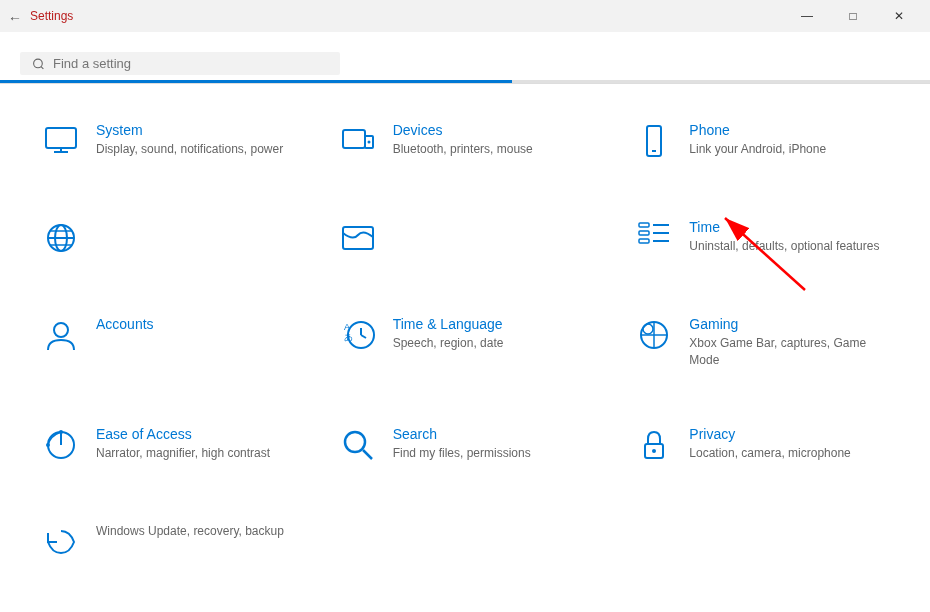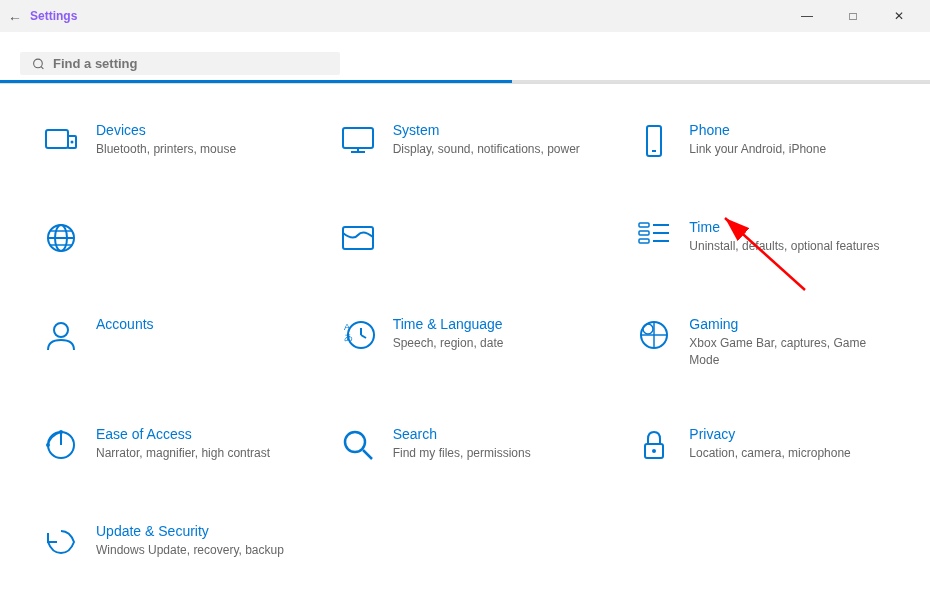--- a/index.html
+++ b/index.html
@@ -26,22 +26,22 @@
       align-items: center;
       gap: 8px;
       flex: 1;
     }
     .titlebar-icon {
       font-size: 14px;
       color: #555;
     }
     .titlebar-title {
       font-size: 12px;
-      color: #8b5cf6;
-      font-weight: 700;
+      color: #b91c1c;
+      font-weight: 400;
     }
     .titlebar-controls {
       display: flex;
       align-items: center;
     }
     .titlebar-btn {
       width: 46px;
       height: 32px;
       display: flex;
       align-items: center;
@@ -72,21 +72,20 @@
       margin-bottom: 8px;
       gap: 8px;
     }
     .search-input-wrapper input {
       border: none;
       background: transparent;
       outline: none;
       font-size: 13px;
       color: #c2410c;
       width: 100%;
-      font-weight: bold;
     }
     .search-progress {
       position: absolute;
       bottom: 0;
       left: 0;
       right: 0;
       height: 3px;
       background: #e0e0e0;
     }
     .search-progress-bar {
@@ -181,42 +180,42 @@
   <div class="search-progress">
     <div class="search-progress-bar"></div>
   </div>
 </div>
 
 <div class="main">
   <div class="settings-grid" id="settings-grid">
 
   <div class="setting-item">
     <div class="setting-icon">
-      <svg width="38" height="38" viewBox="0 0 38 38" fill="none">
-      <rect x="4" y="8" width="22" height="18" rx="2" stroke="#0078d4" stroke-width="2" fill="none"></rect>
-      <rect x="26" y="14" width="8" height="12" rx="1" stroke="#0078d4" stroke-width="2" fill="none"></rect>
-      <circle cx="30" cy="20" r="1.5" fill="#0078d4"></circle>
-    </svg>
-    </div>
-    <div class="setting-text">
-      <span class="setting-name">Devices</span>
-      <span class="setting-desc">Bluetooth, printers, mouse</span>
-    </div>
-  </div>
-      <div class="setting-item">
-    <div class="setting-icon">
       <svg width="38" height="38" viewBox="0 0 38 38" fill="none" xmlns="http://www.w3.org/2000/svg">
       <rect x="4" y="6" width="30" height="20" rx="2" stroke="#0078d4" stroke-width="2" fill="none"></rect>
       <line x1="12" y1="30" x2="26" y2="30" stroke="#0078d4" stroke-width="2"></line>
       <line x1="19" y1="26" x2="19" y2="30" stroke="#0078d4" stroke-width="2"></line>
     </svg>
     </div>
     <div class="setting-text">
       <span class="setting-name">System</span>
       <span class="setting-desc">Display, sound, notifications, power</span>
+    </div>
+  </div>
+      <div class="setting-item">
+    <div class="setting-icon">
+      <svg width="38" height="38" viewBox="0 0 38 38" fill="none">
+      <rect x="4" y="8" width="22" height="18" rx="2" stroke="#0078d4" stroke-width="2" fill="none"></rect>
+      <rect x="26" y="14" width="8" height="12" rx="1" stroke="#0078d4" stroke-width="2" fill="none"></rect>
+      <circle cx="30" cy="20" r="1.5" fill="#0078d4"></circle>
+    </svg>
+    </div>
+    <div class="setting-text">
+      <span class="setting-name">Devices</span>
+      <span class="setting-desc">Bluetooth, printers, mouse</span>
     </div>
   </div>
       <div class="setting-item">
     <div class="setting-icon">
       <svg width="38" height="38" viewBox="0 0 38 38" fill="none">
       <rect x="12" y="4" width="14" height="30" rx="2" stroke="#0078d4" stroke-width="2" fill="none"></rect>
       <line x1="17" y1="29" x2="21" y2="29" stroke="#0078d4" stroke-width="2"></line>
     </svg>
     </div>
     <div class="setting-text">
@@ -340,21 +339,20 @@
     </div>
   </div>
       <div class="setting-item">
     <div class="setting-icon">
       <svg width="38" height="38" viewBox="0 0 38 38" fill="none">
       <path d="M19 8 Q28 8 32 19 Q28 30 19 30 Q10 30 6 19" stroke="#0078d4" stroke-width="2" fill="none"></path>
       <polyline points="6,10 6,19 15,19" stroke="#0078d4" stroke-width="2" fill="none"></polyline>
     </svg>
     </div>
     <div class="setting-text">
-      <span class="setting-name">Update &amp; Security</span>
       <span class="setting-desc">Windows Update, recovery, backup</span>
     </div>
   </div>
     </div>
 </div>
 
 <svg class="arrow-overlay" style="position:fixed;top:0;left:0;width:930px;height:612px;pointer-events:none;z-index:999;">
   <line x1="805" y1="290" x2="725" y2="218" stroke="red" stroke-width="2.5" marker-end="url(#arrowhead)"></line>
   <defs>
     <marker id="arrowhead" markerWidth="10" markerHeight="7" refX="10" refY="3.5" orient="auto">

